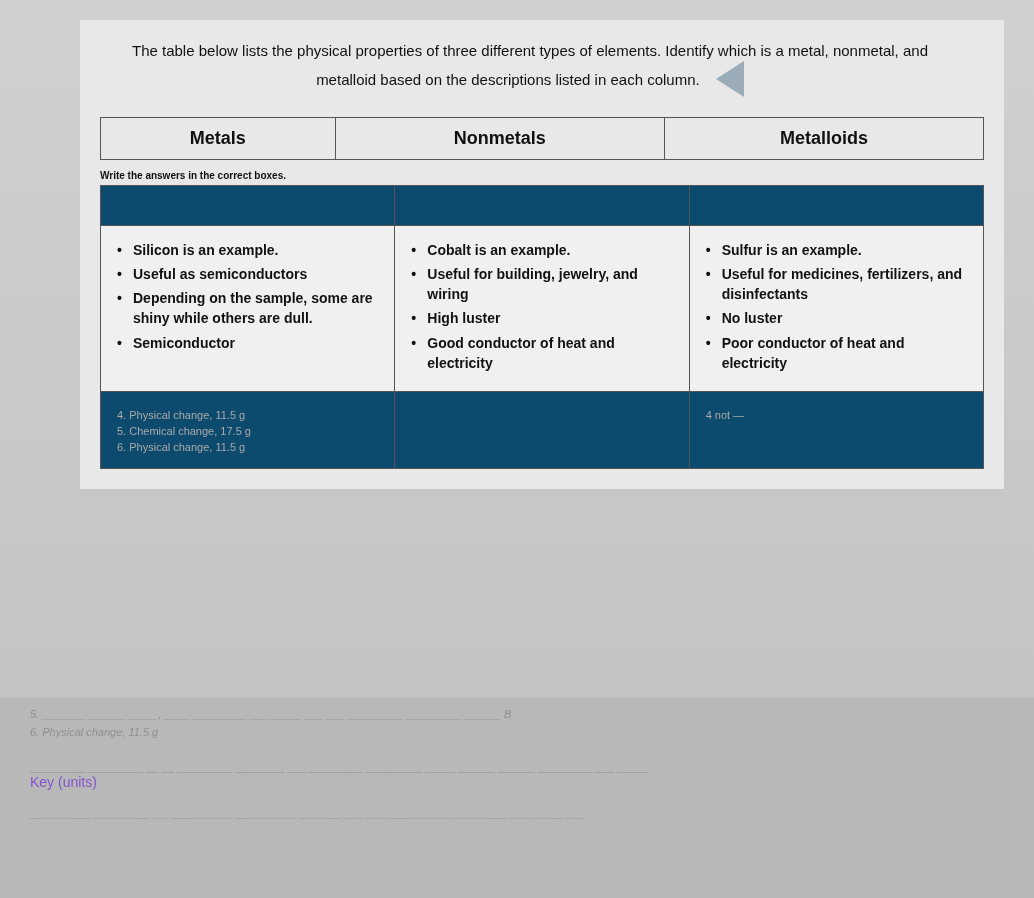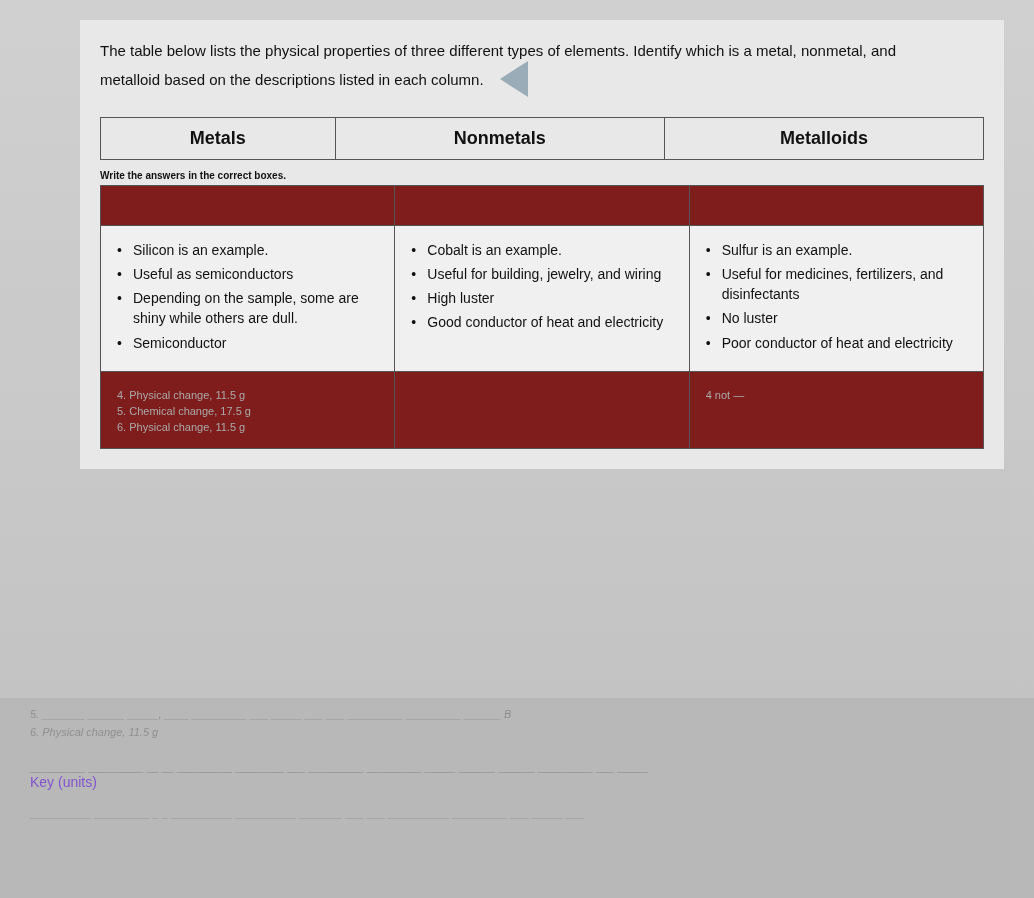--- a/index.html
+++ b/index.html
@@ -35,20 +35,21 @@
       background: #e8e8e8;
       padding: 20px 20px 20px 20px;
     }
 
     .instruction-text {
       font-size: 15px;
       line-height: 1.5;
       color: #111;
       margin-bottom: 18px;
       max-width: 860px;
+      text-align: center;
     }
 
     .back-arrow {
       display: inline-block;
       width: 0;
       height: 0;
       border-top: 18px solid transparent;
       border-bottom: 18px solid transparent;
       border-right: 28px solid #9aacb8;
       margin-left: 12px;
@@ -96,20 +97,21 @@
       background: #f0f0f0;
       width: 33.33%;
       font-size: 14px;
       color: #111;
     }
 
     .content-table td ul {
       list-style: none;
       padding: 0;
       margin: 0;
+      font-weight: bold;
     }
 
     .content-table td ul li {
       padding-left: 16px;
       position: relative;
       margin-bottom: 4px;
       line-height: 1.45;
     }
 
     .content-table td ul li::before {
@@ -142,21 +144,21 @@
     }
 
     .watermark-text {
       color: #888;
       font-size: 11px;
       opacity: 0.7;
     }
 
     .table-empty-row td {
       height: 40px;
-      background: #7f1d1d;
+      background: #0c4a6e;
     }
   </style>
 </head>
 <body>
 
 <div class="page-bg"></div>
 
 <div class="content-area">
   <p class="instruction-text">
     <span>The table below lists the physical properties of three different types of elements. Identify which is a metal, nonmetal, and metalloid based on the descriptions listed in each column.</span>

